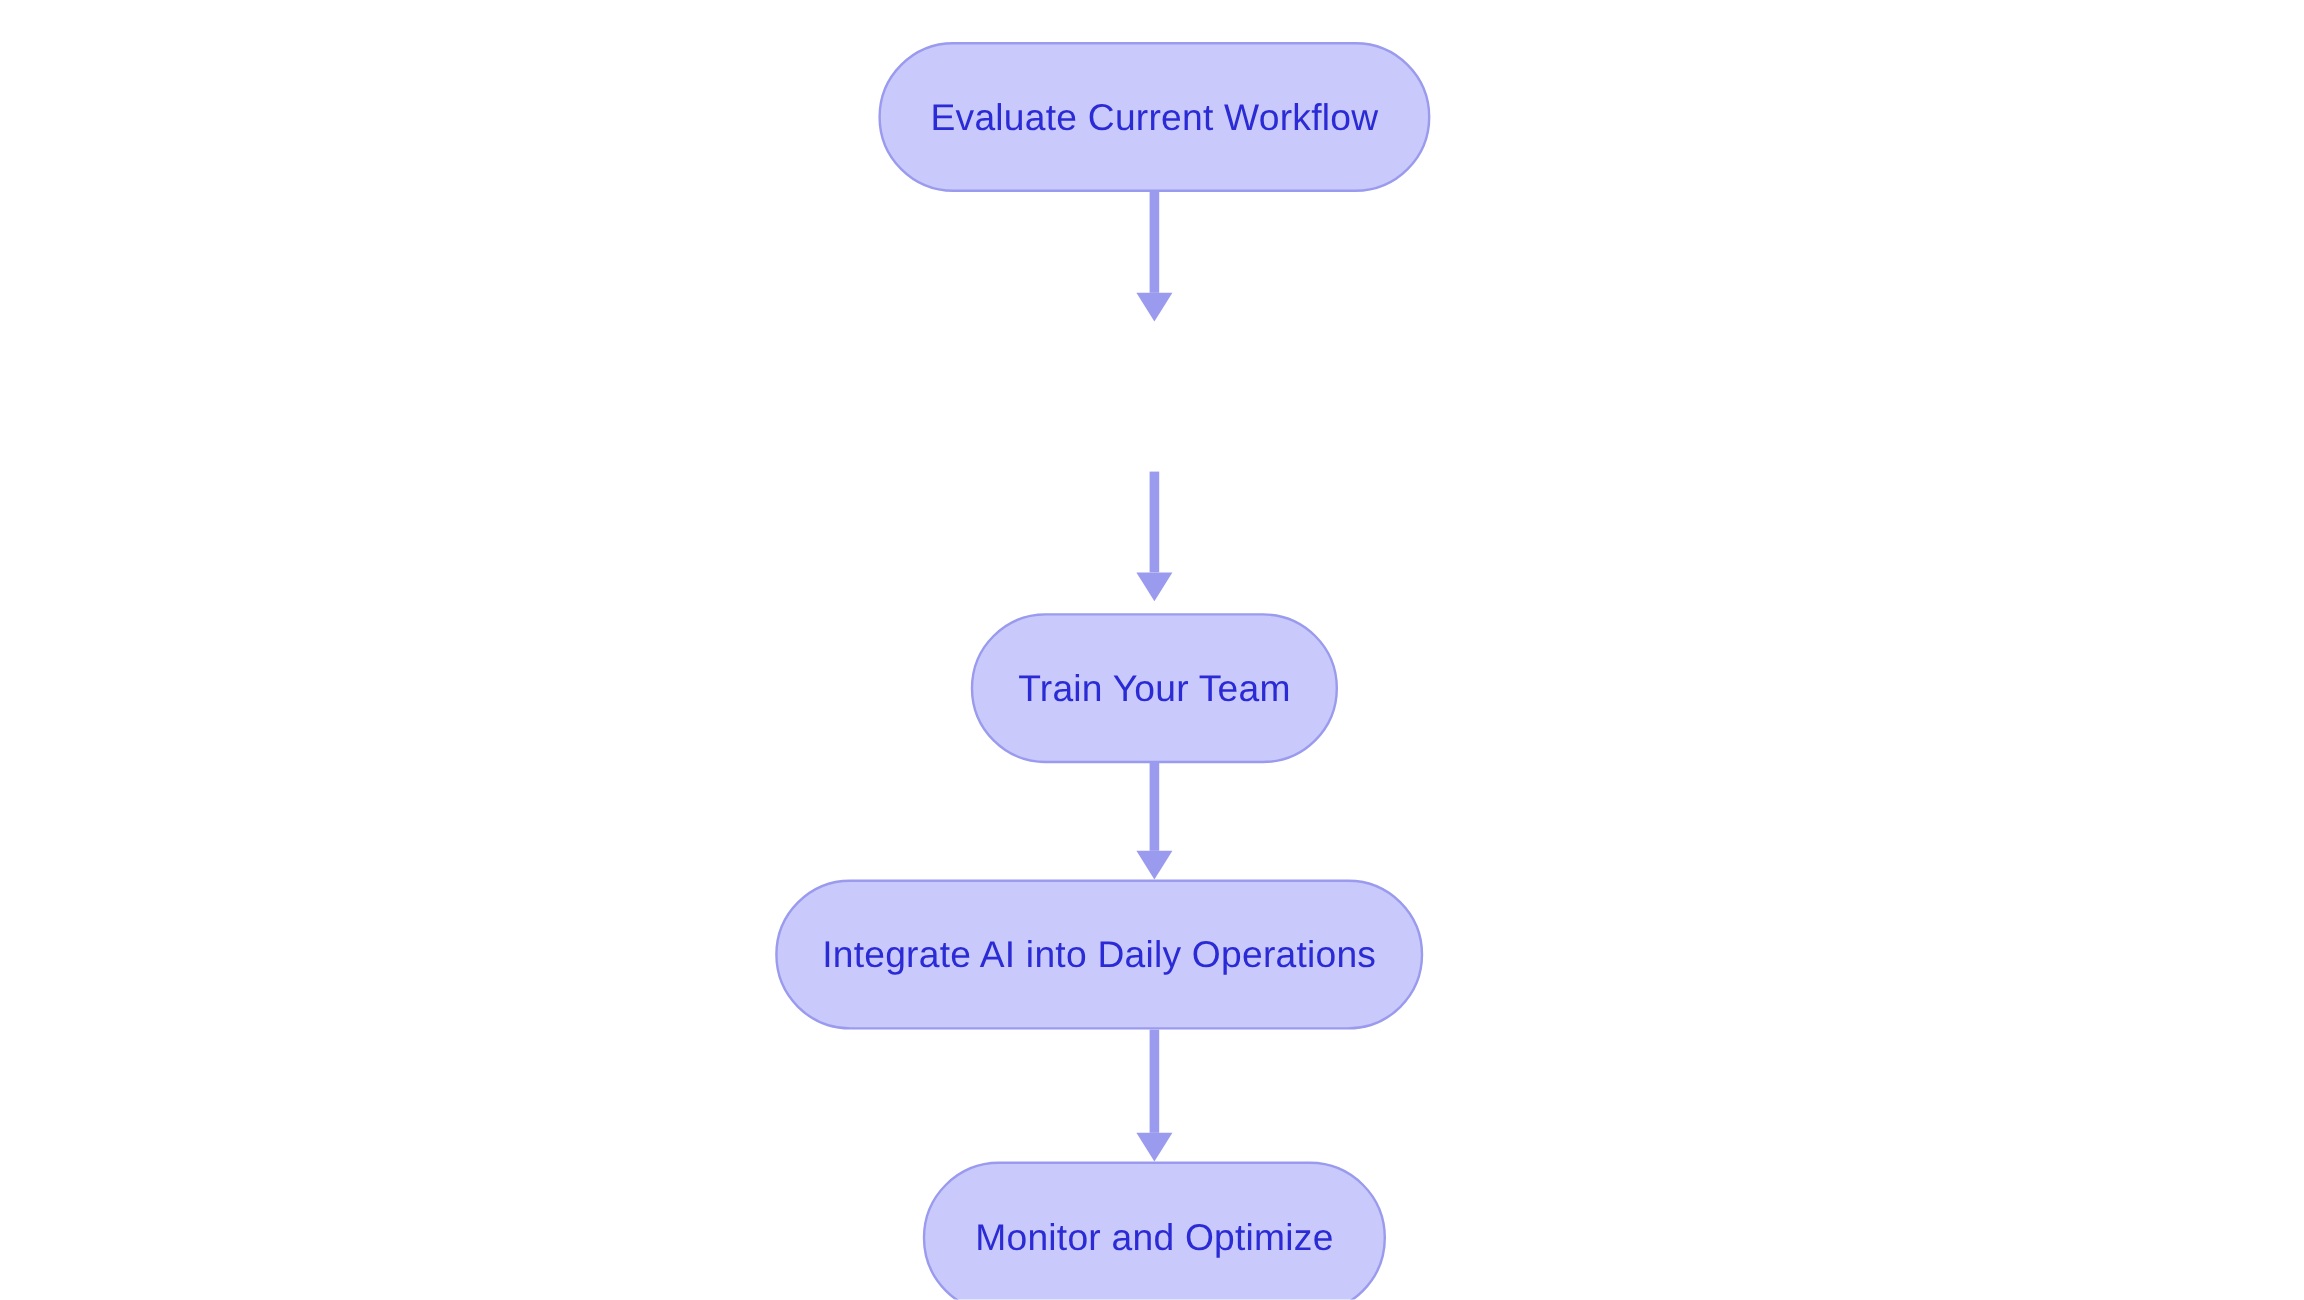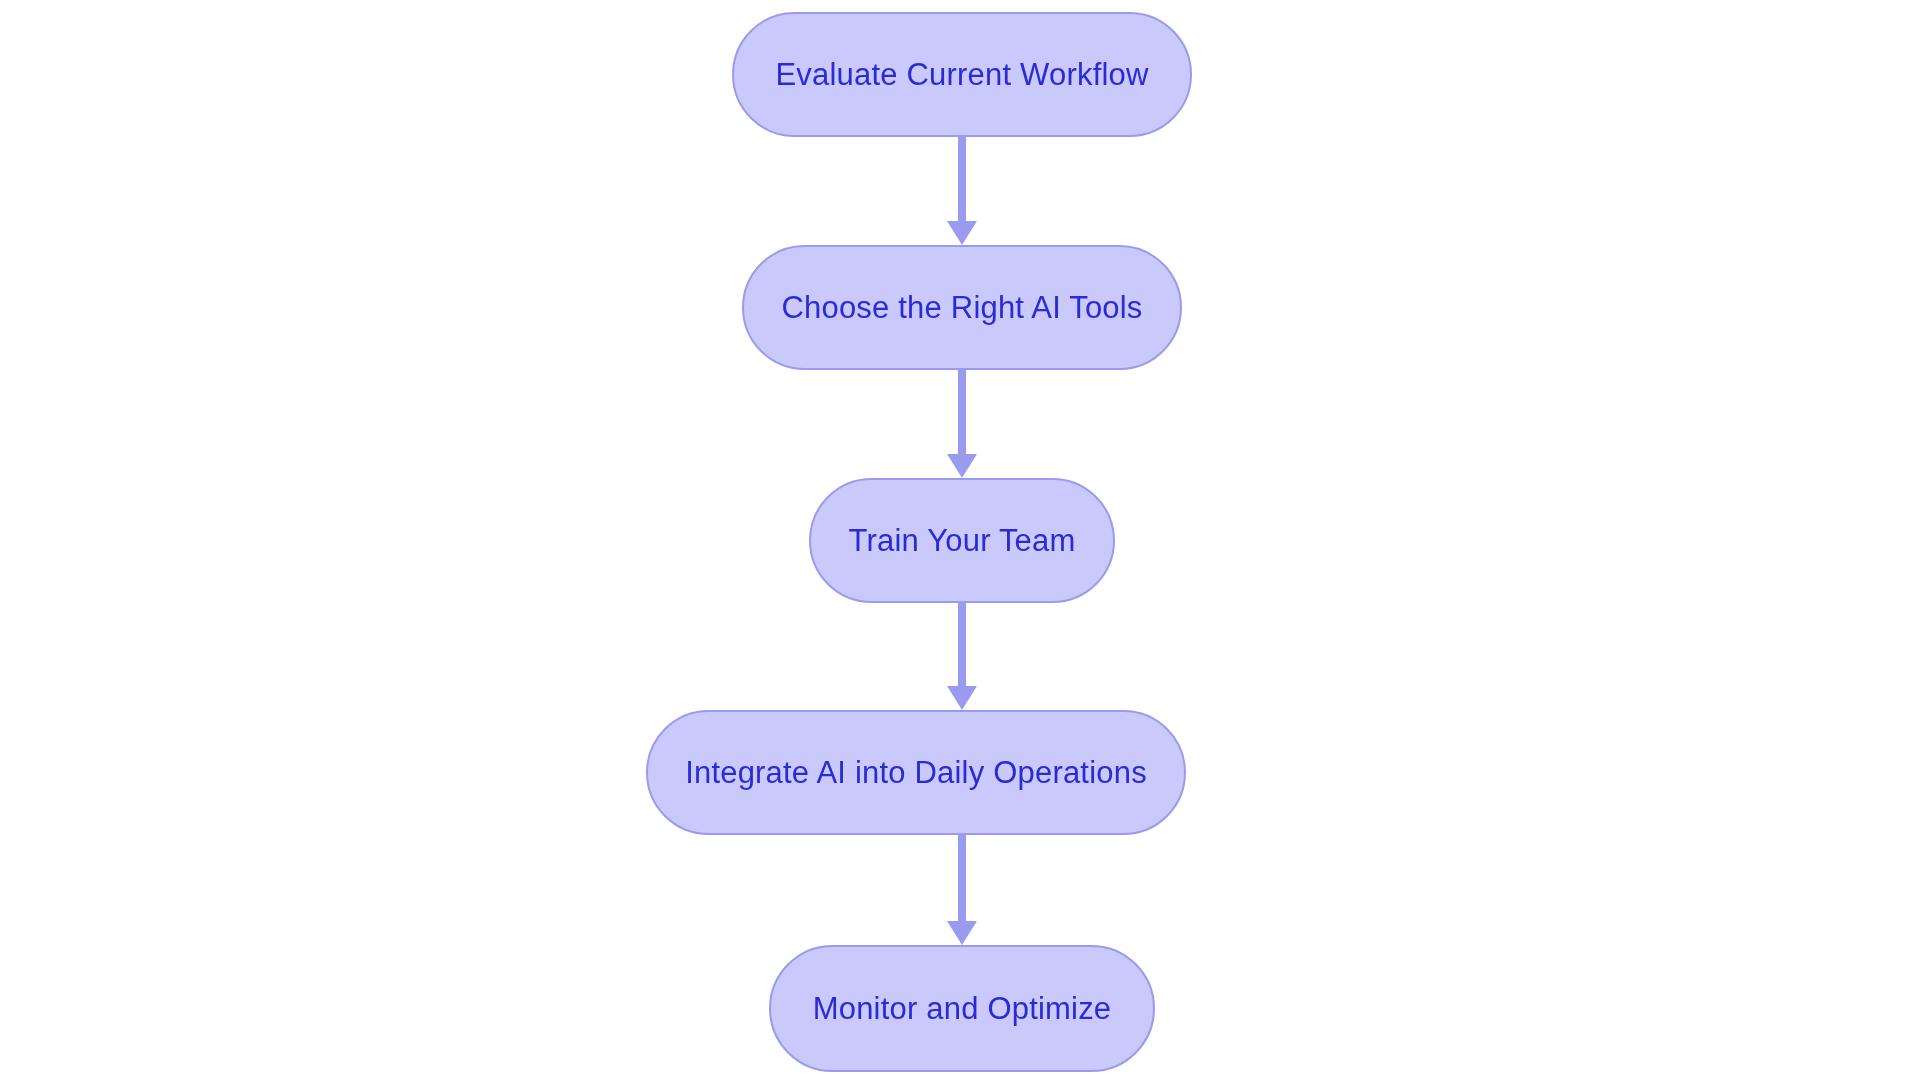--- a/index.html
+++ b/index.html
@@ -13,20 +13,21 @@
     height: 1083px;
     overflow: hidden;
     font-family: "Liberation Sans", "DejaVu Sans", sans-serif;
   }
 
   #flowchart-canvas {
     position: relative;
     width: 1920px;
     height: 760px;
     background: #FFFFFF;
+    margin-top: 23px;
   }
 
   
   .connector {
     position: absolute;
     transform: translateX(-50%);
   }
   .connector .conn-line {
     position: absolute;
     left: 50%;
@@ -91,25 +92,22 @@
 
   <div class="connector" style="left:962px; top:835px; height:110px;">
     <div class="conn-line" style="height:86px;"></div>
     <div class="conn-head"></div>
   </div>
 
   <div class="node" style="left:962px; top:12px; width:460px; height:125px;">
     <span class="node-label">Evaluate Current Workflow</span>
   </div>
 
-  <div class="node" style="left:962px; top:245px; width:440px; height:125px;">
-    <span class="node-label">Choose the Right AI Tools</span>
-  </div>
 
-  <div class="node" style="left:962px; top:478px; width:306px; height:125px;">
+  <div class="node" style="left:962px; top:488px; width:306px; height:125px;">
     <span class="node-label">Train Your Team</span>
   </div>
 
   <div class="node" style="left:916px; top:710px; width:540px; height:125px;">
     <span class="node-label">Integrate AI into Daily Operations</span>
   </div>
 
   <div class="node" style="left:962px; top:945px; width:386px; height:127px;">
     <span class="node-label">Monitor and Optimize</span>
   </div>

